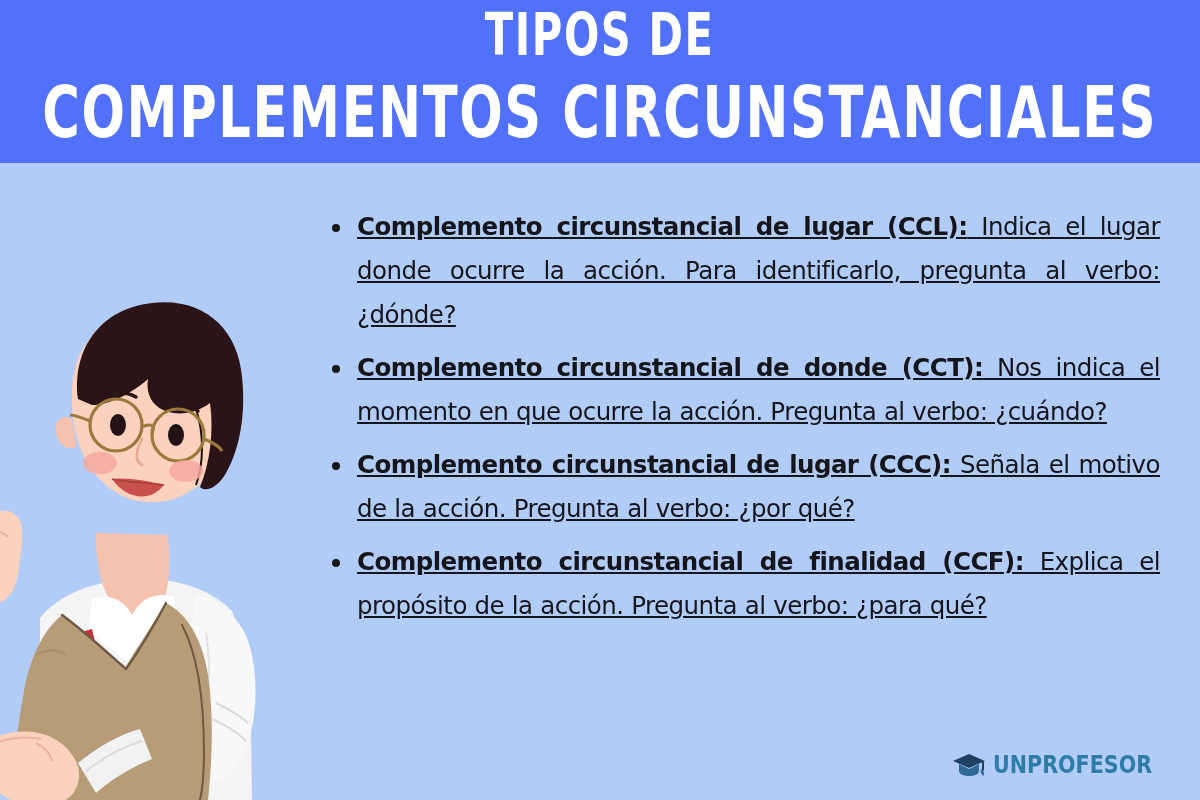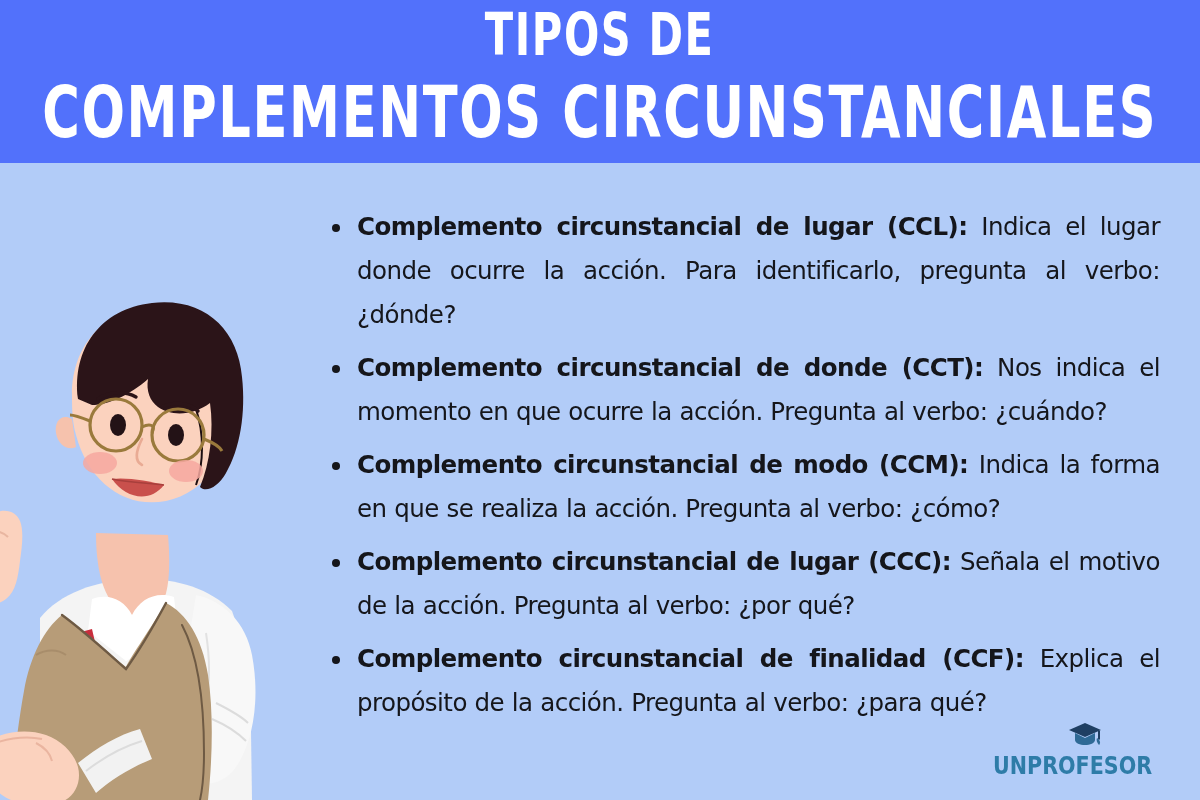--- a/index.html
+++ b/index.html
@@ -100,20 +100,21 @@
     padding-left: 37px;
     margin-bottom: 9px;
     color: #15161b;
     font-family: "DejaVu Sans", sans-serif;
     font-size: 24.5px;
     line-height: 44px;
     text-align: justify;
     text-justify: inter-word;
     letter-spacing: -0.55px;
     word-spacing: 0.5px;
+    text-decoration: underline;
   }
   ul.points > li:last-child {
     margin-bottom: 8px;
   }
   ul.points > li::before {
     content: "";
     position: absolute;
     left: 12px;
     top: 19px;
     width: 8px;
@@ -130,21 +131,20 @@
 
   
   .logo {
     position: absolute;
     right: 22px;
     bottom: 22px;
     display: flex;
     align-items: center;
     gap: 7px;
     z-index: 6;
-    flex-direction: column;
   }
   .logo-cap {
     display: block;
     width: 34px;
     height: 26px;
   }
   .logo-text {
     color: #2e7ca8;
     font-family: "DejaVu Sans", sans-serif;
     font-weight: bold;
@@ -281,23 +281,20 @@
     <ul class="points">
 
       <li>
         <span class="pt-term">Complemento circunstancial de lugar (CCL):</span><span class="pt-desc"> Indica el lugar donde ocurre la acción. Para identificarlo, pregunta al verbo: ¿dónde?</span>
       </li>
 
       <li>
         <span class="pt-term">Complemento circunstancial de donde (CCT):</span><span class="pt-desc"> Nos indica el momento en que ocurre la acción. Pregunta al verbo: ¿cuándo?</span>
       </li>
 
-      <li>
-        <span class="pt-term">Complemento circunstancial de modo (CCM):</span><span class="pt-desc"> Indica la forma en que se realiza la acción. Pregunta al verbo: ¿cómo?</span>
-      </li>
 
       <li>
         <span class="pt-term">Complemento circunstancial de lugar (CCC):</span><span class="pt-desc"> Señala el motivo de la acción. Pregunta al verbo: ¿por qué?</span>
       </li>
 
       <li>
         <span class="pt-term">Complemento circunstancial de finalidad (CCF):</span><span class="pt-desc"> Explica el propósito de la acción. Pregunta al verbo: ¿para qué?</span>
       </li>
 
     </ul>

